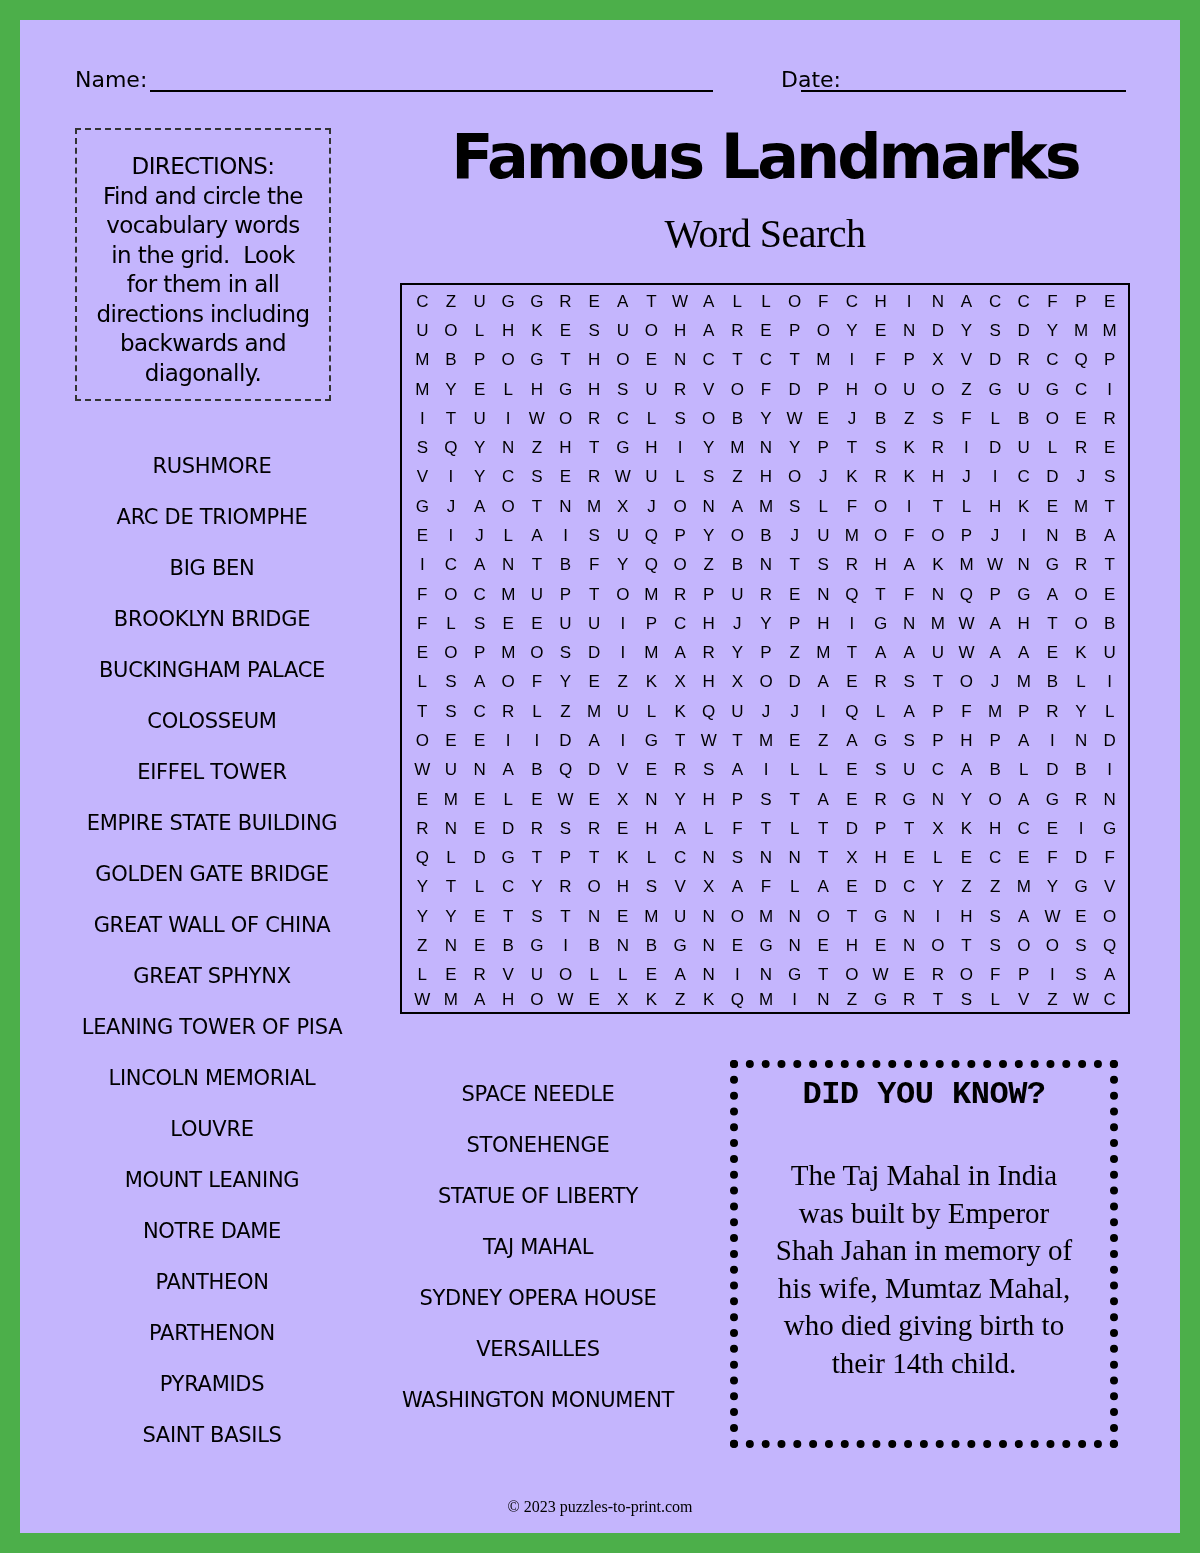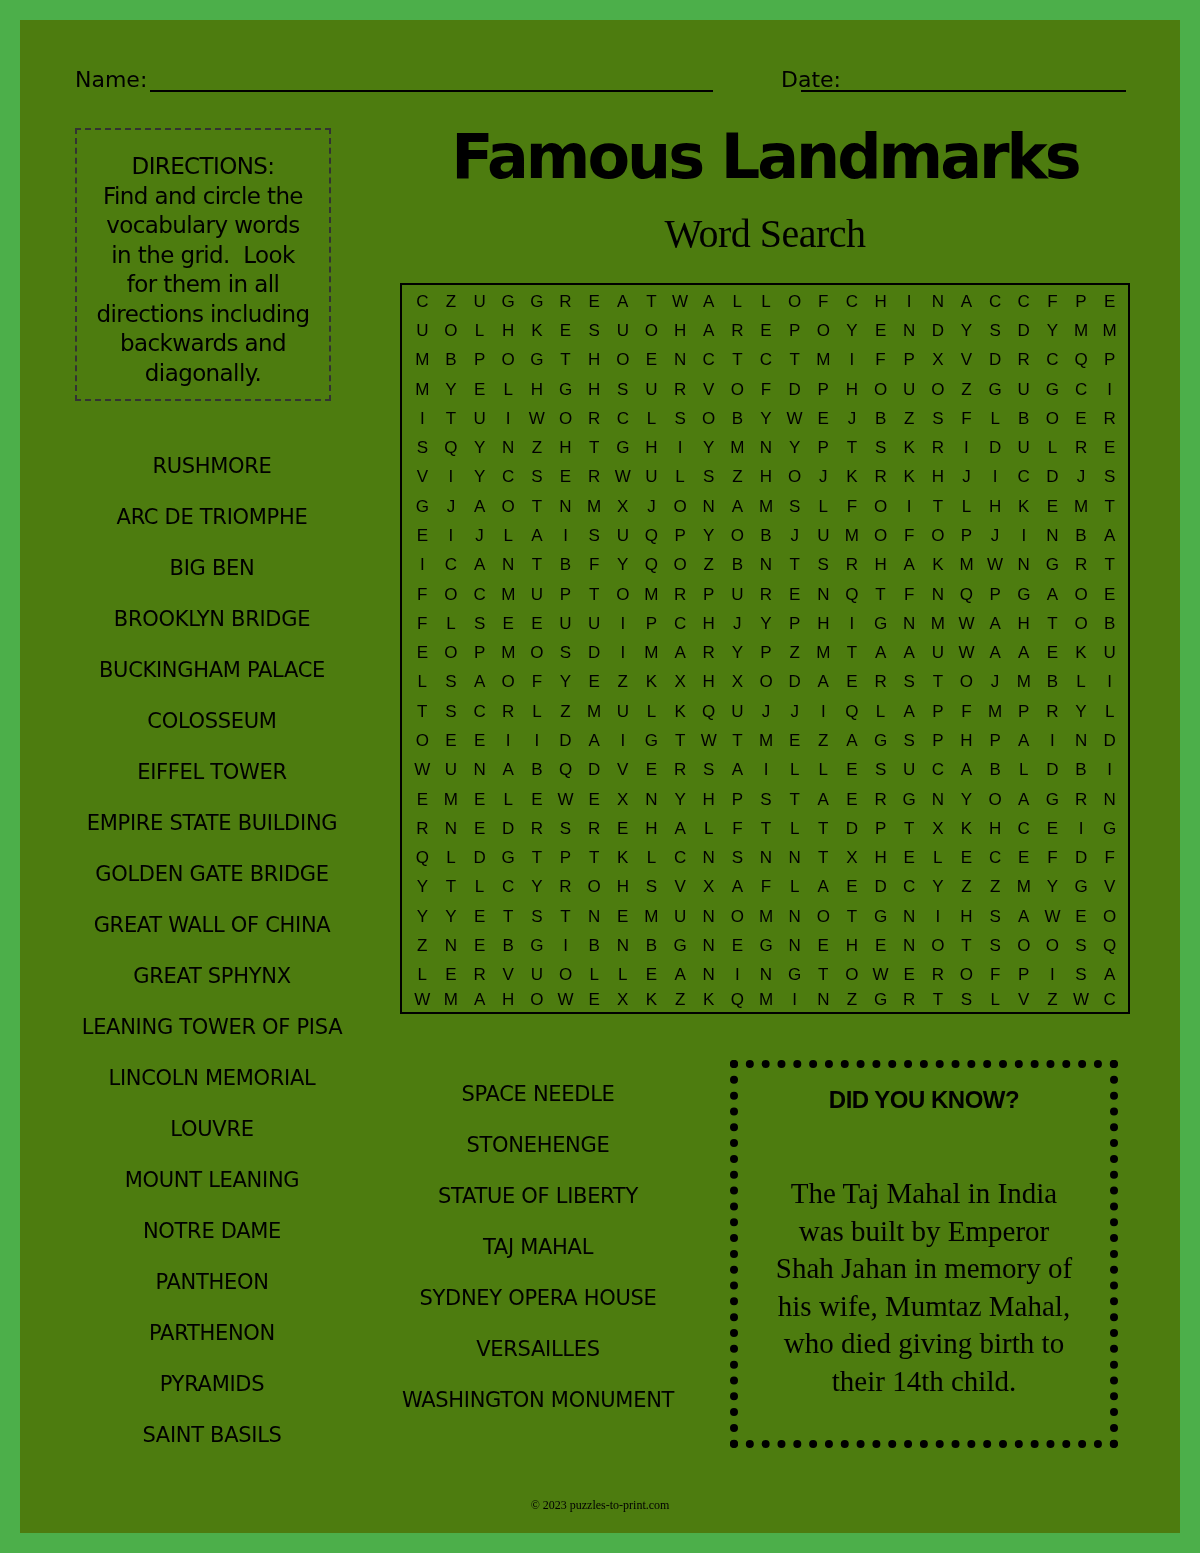--- a/index.html
+++ b/index.html
@@ -1,31 +1,31 @@
 <!DOCTYPE html>
 <html><head>
 <meta charset="utf-8">
 <style>
   html,body{margin:0;padding:0;}
   body{width:1200px;height:1553px;background:#4caf4a;position:relative;overflow:hidden;font-family:"DejaVu Sans",sans-serif;color:#000;}
-  .page{position:absolute;left:20px;top:20px;width:1160px;height:1513px;background:#4d7c0f;}
+  .page{position:absolute;left:20px;top:20px;width:1160px;height:1513px;background:#c4b5fd;}
   .abs{position:absolute;}
   .hdr-label{font-size:22px;font-family:"DejaVu Sans",sans-serif;}
   .hdr-line{border-bottom:2px solid #000;height:0;}
   .directions{position:absolute;left:55px;top:108px;width:256px;height:273px;border:2px dashed #333;box-sizing:border-box;text-align:center;font-size:23px;line-height:29.5px;padding-top:22px;font-family:"DejaVu Sans",sans-serif;letter-spacing:-0.6px;}
   .title{position:absolute;left:380px;top:100px;width:730px;text-align:center;font-size:62px;font-weight:bold;font-family:"DejaVu Sans",sans-serif;letter-spacing:-3px;}
   .subtitle{position:absolute;left:380px;top:190px;width:730px;text-align:center;font-size:40px;font-family:Liberation Serif, serif;letter-spacing:-0.5px;}
   .grid{position:absolute;left:380px;top:263px;width:730px;height:731px;border:2px solid #000;box-sizing:border-box;display:grid;grid-template-columns:repeat(25,1fr);grid-template-rows:repeat(24,1fr);padding:2px 4px 2px 6px;}
   .cell{font-family:"Liberation Sans",sans-serif;font-size:17px;display:flex;align-items:center;justify-content:center;}
   .wordlist{position:absolute;text-align:center;font-family:"DejaVu Sans",sans-serif;font-size:21px;}
   .wordlist .w{height:51px;line-height:51px;white-space:nowrap;letter-spacing:-0.3px;}
   .dyk{position:absolute;left:710px;top:1040px;width:388px;height:388px;box-sizing:border-box;border:8px dotted #000;text-align:center;}
-  .dyk-title{margin-top:18px;font-size:24px;font-weight:bold;font-family:Liberation Sans, sans-serif;letter-spacing:-0.5px;}
-  .dyk-text{margin-top:61px;font-family:"Liberation Serif",serif;font-size:29px;line-height:37.5px;padding:0 18px;}
-  .footer{position:absolute;left:380px;top:1478px;width:400px;text-align:center;font-family:"Liberation Serif",serif;font-size:12px;}
+  .dyk-title{margin-top:8px;font-size:32px;font-weight:bold;font-family:Liberation Mono, monospace;letter-spacing:-0.5px;}
+  .dyk-text{margin-top:44px;font-family:"Liberation Serif",serif;font-size:29px;line-height:37.5px;padding:0 18px;}
+  .footer{position:absolute;left:380px;top:1478px;width:400px;text-align:center;font-family:"Liberation Serif",serif;font-size:16px;}
 </style>
 </head>
 <body>
 
 <div class="page">
 
   <span class="abs hdr-label" style="left:55px;top:47px;">Name:</span>
   <div class="abs hdr-line" style="left:130px;top:70px;width:563px;"></div>
   <span class="abs hdr-label" style="left:733px;top:47px;margin-left:28px;">Date:</span>
   <div class="abs hdr-line" style="left:781px;top:70px;width:325px;"></div>

